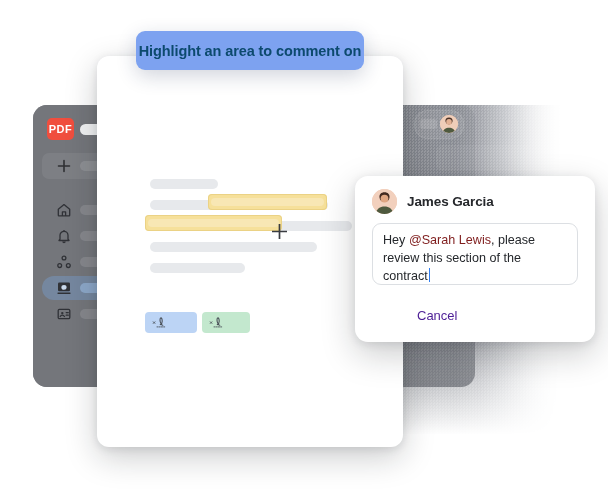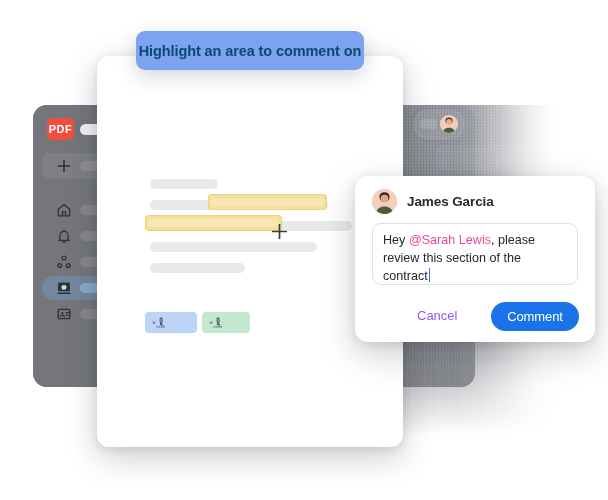--- a/index.html
+++ b/index.html
@@ -228,21 +228,21 @@
     width: 206px; height: 62px;
     border: 1px solid #dcdfe3;
     border-radius: 9px;
     box-sizing: border-box;
     padding: 7px 10px;
     font-size: 12.6px;
     line-height: 18px;
     color: #25282c;
     overflow: hidden;
   }
-  .mention { color: #ec4899; }
+  .mention { color: #7f1d1d; }
   .caret {
     display: inline-block;
     width: 1.5px; height: 14px;
     background: #2f7df0;
     vertical-align: -2px;
     margin-left: 1px;
   }
   .comment-btn {
     position: absolute;
     left: 136px; top: 126px;
@@ -253,21 +253,21 @@
     color: #ffffff;
     font-size: 13px;
     font-weight: 500;
     cursor: pointer;
     letter-spacing: -.1px;
   }
   .cancel-link {
     position: absolute;
     left: 62px; top: 132px;
     font-size: 13px;
-    color: #8b5cf6;
+    color: #4c1d95;
     font-weight: 500;
     background: none; border: none;
     cursor: pointer;
     padding: 0;
   }
 
   
   .page-pill {
     position: absolute;
     left: 180px; top: 429px;
@@ -416,17 +416,16 @@
           <circle cx="12.5" cy="9.6" r="3.9" fill="#e0a682"></circle>
           <path d="M3.6 25c.7-4.9 4.5-7.4 8.9-7.4s8.2 2.5 8.9 7.4z" fill="#4f5a3f"></path>
         </svg>
       </div>
       <div class="popup-name">James Garcia</div>
     </div>
 
     <div class="comment-box" aria-placeholder="Add a comment"><span>Hey </span><span class="mention">@Sarah Lewis</span><span>, please review this section of the contract</span><span class="caret"></span></div>
 
     <button class="cancel-link">Cancel</button>
-    <button class="comment-btn">Comment</button>
   </div>
 
 
 </div>
 
 </body></html>

